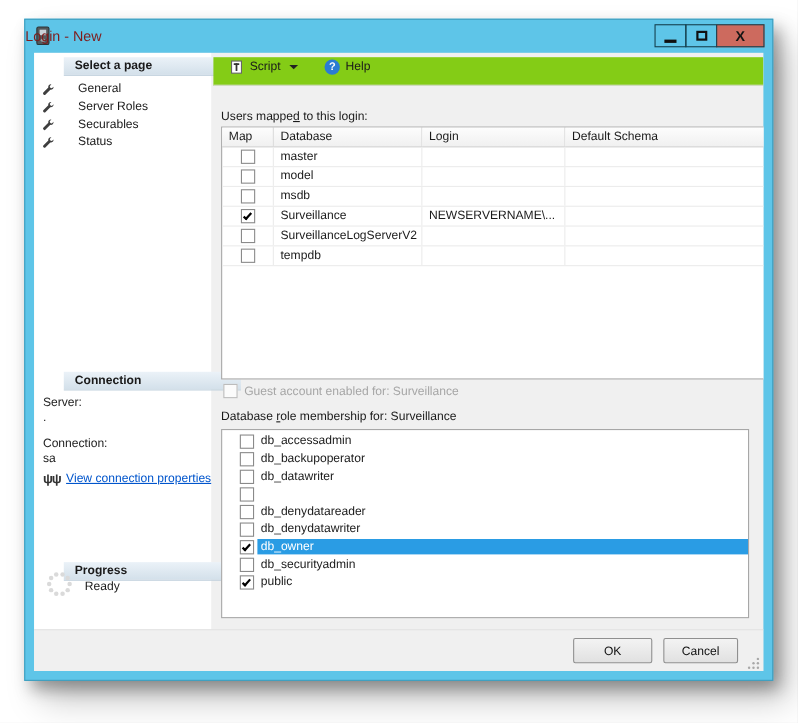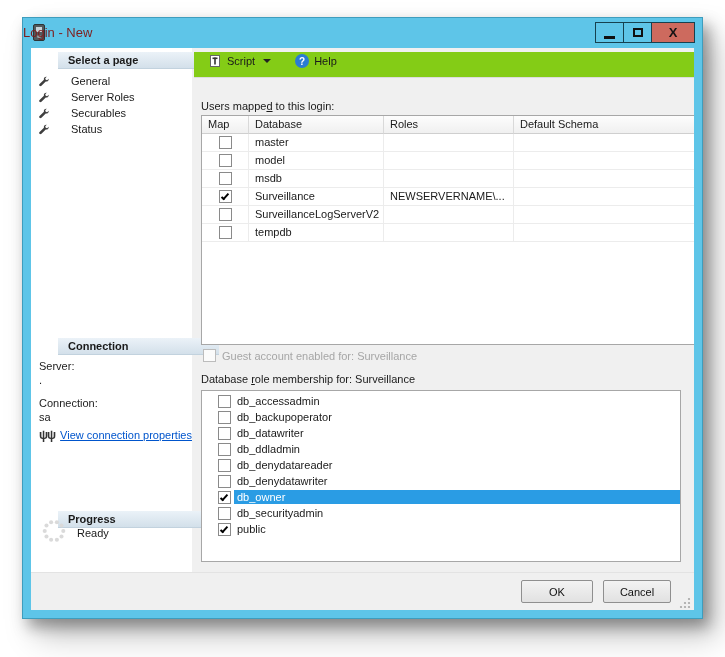--- a/index.html
+++ b/index.html
@@ -240,21 +240,21 @@
         <span>Help</span>
       </div>
     </div>
 
     <div class="users-label"><span>Users mappe</span><span class="u">d</span><span> to this login:</span></div>
 
     <div class="grid">
       <div class="grid-header">
         <div class="gh c-map" style="display:block;text-align:left;padding:2px 6px;">Map</div>
         <div class="gh c-db">Database</div>
-        <div class="gh c-user">Roles</div>
+        <div class="gh c-user">Login</div>
         <div class="gh c-schema">Default Schema</div>
       </div>
       <div id="grid-body">
           <div class="g-row">
             <div class="g-cell c-map">
               <span class="cb"></span>
             </div>
             <div class="g-cell c-db">master</div>
             <div class="g-cell c-user"></div>
             <div class="g-cell c-schema"></div>
@@ -319,21 +319,20 @@
         <div class="role-row">
           <span class="cb"></span>
           <span class="role-label">db_backupoperator</span>
         </div>
         <div class="role-row">
           <span class="cb"></span>
           <span class="role-label">db_datawriter</span>
         </div>
         <div class="role-row">
           <span class="cb"></span>
-          <span class="role-label">db_ddladmin</span>
         </div>
         <div class="role-row">
           <span class="cb"></span>
           <span class="role-label">db_denydatareader</span>
         </div>
         <div class="role-row">
           <span class="cb"></span>
           <span class="role-label">db_denydatawriter</span>
         </div>
         <div class="role-row selected">

